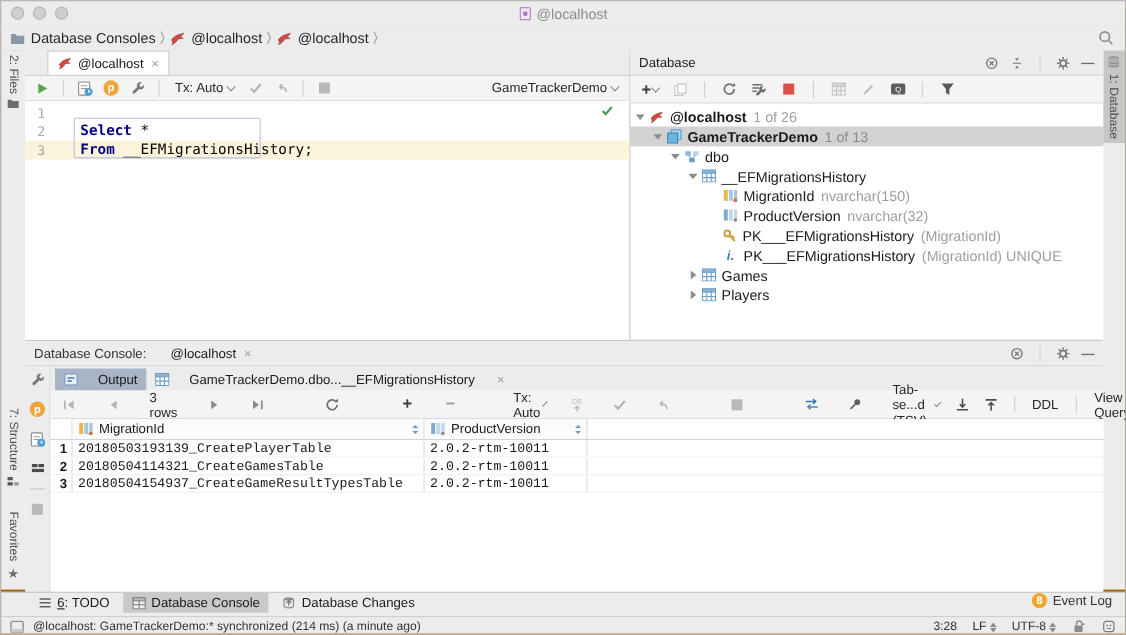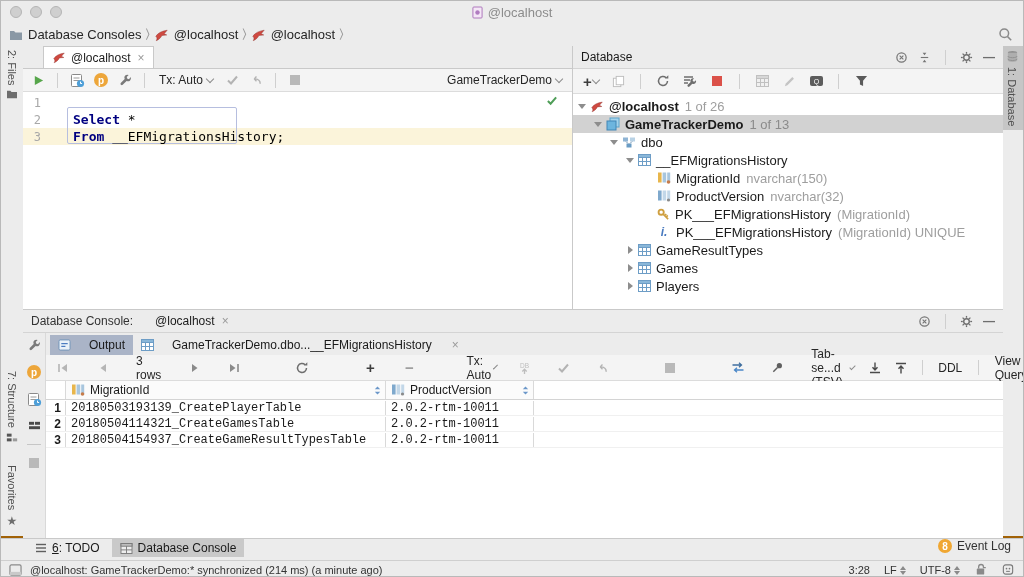--- a/index.html
+++ b/index.html
@@ -485,35 +485,20 @@
           </span>
         <span class="ticon">
           <svg width="13" height="12" viewBox="0 0 13 12">
               <rect x="0.5" y="0.5" width="12" height="11" fill="#fff" stroke="#6d9dc6"></rect>
               <rect x="0.5" y="0.5" width="12" height="3" fill="#8ab7d9" stroke="#6d9dc6"></rect>
               <line x1="4.5" y1="3.5" x2="4.5" y2="11.5" stroke="#6d9dc6"></line>
               <line x1="8.5" y1="3.5" x2="8.5" y2="11.5" stroke="#6d9dc6"></line>
               <line x1="0.5" y1="7.5" x2="12.5" y2="7.5" stroke="#6d9dc6"></line>
             </svg>
         </span>
-        <span>GameResultTypes</span>
-      </div>
-      <div class="trow" style="padding-left:52px">
-        <span class="arr">
-            <span class="arr-r"></span>
-          </span>
-        <span class="ticon">
-          <svg width="13" height="12" viewBox="0 0 13 12">
-              <rect x="0.5" y="0.5" width="12" height="11" fill="#fff" stroke="#6d9dc6"></rect>
-              <rect x="0.5" y="0.5" width="12" height="3" fill="#8ab7d9" stroke="#6d9dc6"></rect>
-              <line x1="4.5" y1="3.5" x2="4.5" y2="11.5" stroke="#6d9dc6"></line>
-              <line x1="8.5" y1="3.5" x2="8.5" y2="11.5" stroke="#6d9dc6"></line>
-              <line x1="0.5" y1="7.5" x2="12.5" y2="7.5" stroke="#6d9dc6"></line>
-            </svg>
-        </span>
         <span>Games</span>
       </div>
       <div class="trow" style="padding-left:52px">
         <span class="arr">
             <span class="arr-r"></span>
           </span>
         <span class="ticon">
           <svg width="13" height="12" viewBox="0 0 13 12">
               <rect x="0.5" y="0.5" width="12" height="11" fill="#fff" stroke="#6d9dc6"></rect>
               <rect x="0.5" y="0.5" width="12" height="3" fill="#8ab7d9" stroke="#6d9dc6"></rect>
@@ -798,20 +783,30 @@
       <span>
         <svg width="13" height="11" viewBox="0 0 13 12">
             <rect x="0.5" y="0.5" width="12" height="11" fill="#eee" stroke="#7a7a7a"></rect>
             <rect x="0.5" y="0.5" width="12" height="3" fill="#bdbdbd" stroke="#7a7a7a"></rect>
             <line x1="6.5" y1="3.5" x2="6.5" y2="11.5" stroke="#7a7a7a"></line>
             <line x1="0.5" y1="7.5" x2="12.5" y2="7.5" stroke="#7a7a7a"></line>
           </svg>
       </span>
       <span>Database Console</span>
     </span>
+    <span class="bbtn">
+      <span>
+        <svg width="13" height="12" viewBox="0 0 14 14">
+            <ellipse cx="7" cy="3" rx="5" ry="1.8" fill="#8f8f8f"></ellipse>
+            <path d="M2 3 v7.5 c0 1 2.2 1.8 5 1.8 s5 -0.8 5 -1.8 v-7.5" fill="none" stroke="#8f8f8f" stroke-width="1.3"></path>
+            <path d="M4.5 7 L7 4.8 L9.5 7 M7 4.8 V10" stroke="#6e6e6e" stroke-width="1.2" fill="none"></path>
+          </svg>
+      </span>
+      <span>Database Changes</span>
+    </span>
     <span class="eventlog">
       <span class="badge">8</span>
       <span>Event Log</span>
     </span>
   </div>
 
   <div class="statusbar">
     <span>
       <svg width="13" height="12" viewBox="0 0 14 13">
           <rect x="1" y="1" width="12" height="11" rx="1.5" fill="none" stroke="#8a8a8a" stroke-width="1.3"></rect>

